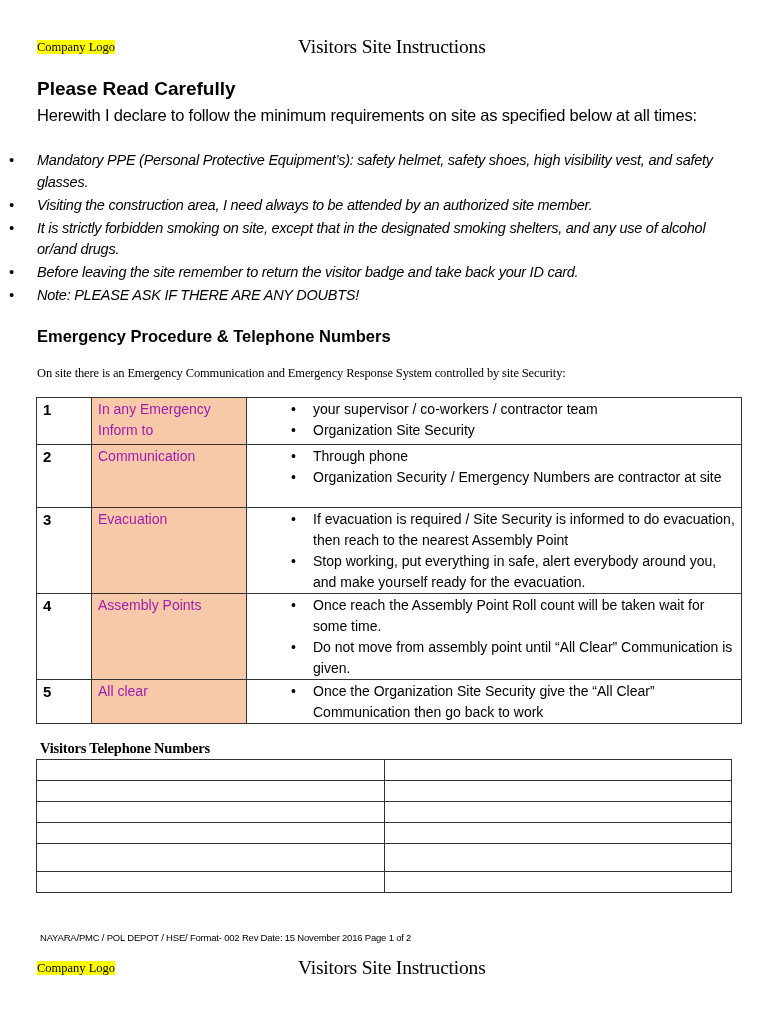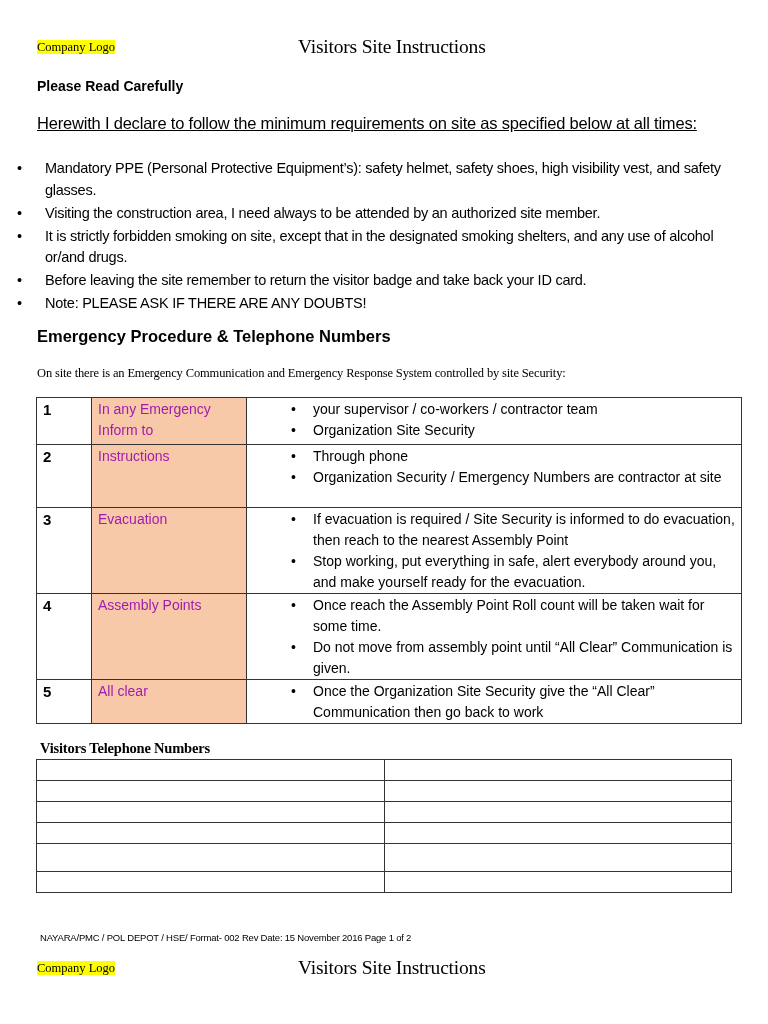--- a/index.html
+++ b/index.html
@@ -3,24 +3,24 @@
 <meta charset="utf-8">
 <style>
   html, body { margin: 0; padding: 0; background: #ffffff; }
   body { width: 768px; height: 1024px; position: relative; overflow: hidden; color: #000; }
   .sans { font-family: "Liberation Sans", "DejaVu Sans", sans-serif; }
 
   .hdr { position: absolute; left: 0; width: 628px; height: 30px; }
   .logo { position: absolute; left: 37px; top: 4px; background: #ffff00; font-size: 12.5px; line-height: 14px; padding: 0; font-family: "Liberation Serif", serif; }
   .doc-title { position: absolute; left: 298px; top: 0; font-size: 19.5px; font-family: "Liberation Serif", serif; letter-spacing: -0.2px; }
 
-  .h1 { position: absolute; left: 37px; top: 78px; font-size: 14px; font-weight: bold; }
-  .declare { position: absolute; left: 37px; top: 104px; width: 700px; font-size: 16.5px; line-height: 22px; text-decoration: underline; letter-spacing: -0.2px; margin-top: 8px; }
+  .h1 { position: absolute; left: 37px; top: 78px; font-size: 19px; font-weight: bold; }
+  .declare { position: absolute; left: 37px; top: 104px; width: 700px; font-size: 16.5px; line-height: 22px; letter-spacing: -0.2px; }
 
-  ul.rules { position: absolute; left: 0; top: 150px; width: 740px; margin: 8px; padding: 0; list-style: none; font-size: 14.5px; line-height: 21.5px; letter-spacing: -0.25px; }
+  ul.rules { position: absolute; left: 0; top: 150px; width: 740px; margin: 0; padding: 0; list-style: none; font-size: 14.5px; line-height: 21.5px; letter-spacing: -0.25px; font-style: italic; }
   ul.rules li { position: relative; padding-left: 37px; margin-bottom: 1.5px; }
   ul.rules li::before { content: "\2022"; position: absolute; left: 9px; top: 0; }
 
   .h2 { position: absolute; left: 37px; top: 327px; font-size: 16.5px; font-weight: bold; }
   .intro { position: absolute; left: 37px; top: 366px; font-size: 12.5px; font-family: "Liberation Serif", serif; letter-spacing: -0.15px; }
 
   table.proc { position: absolute; left: 36px; top: 397px; width: 706px; border-collapse: collapse; font-size: 14px; line-height: 21px; }
   table.proc td { border: 1.5px solid #333; vertical-align: top; padding: 1px 6px 0 6px; }
   table.proc td.num { width: 42px; font-weight: bold; font-size: 15px; }
   table.proc td.lbl { width: 142px; background: #f7c9a9; color: #a21caf; }
@@ -65,21 +65,21 @@
     <td class="lbl">In any Emergency Inform to</td>
     <td class="desc">
       <ul>
         <li>your supervisor / co-workers / contractor team</li>
         <li>Organization Site Security</li>
       </ul>
     </td>
   </tr>
   <tr style="height:63px;">
     <td class="num">2</td>
-    <td class="lbl">Instructions</td>
+    <td class="lbl">Communication</td>
     <td class="desc">
       <ul>
         <li>Through phone</li>
         <li>Organization Security / Emergency Numbers are contractor at site</li>
       </ul>
     </td>
   </tr>
   <tr style="height:86px;">
     <td class="num">3</td>
     <td class="lbl">Evacuation</td>

